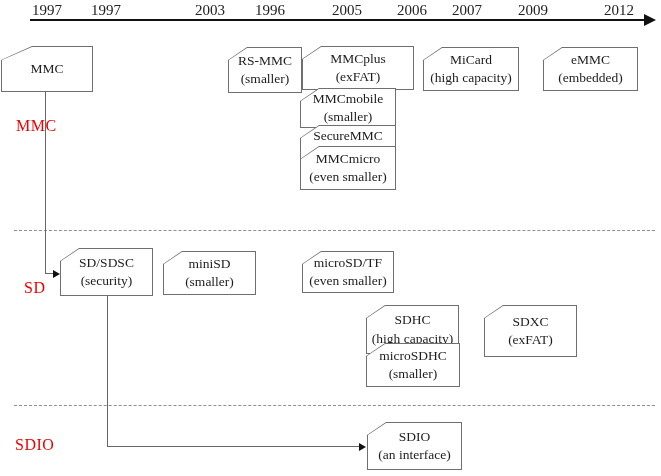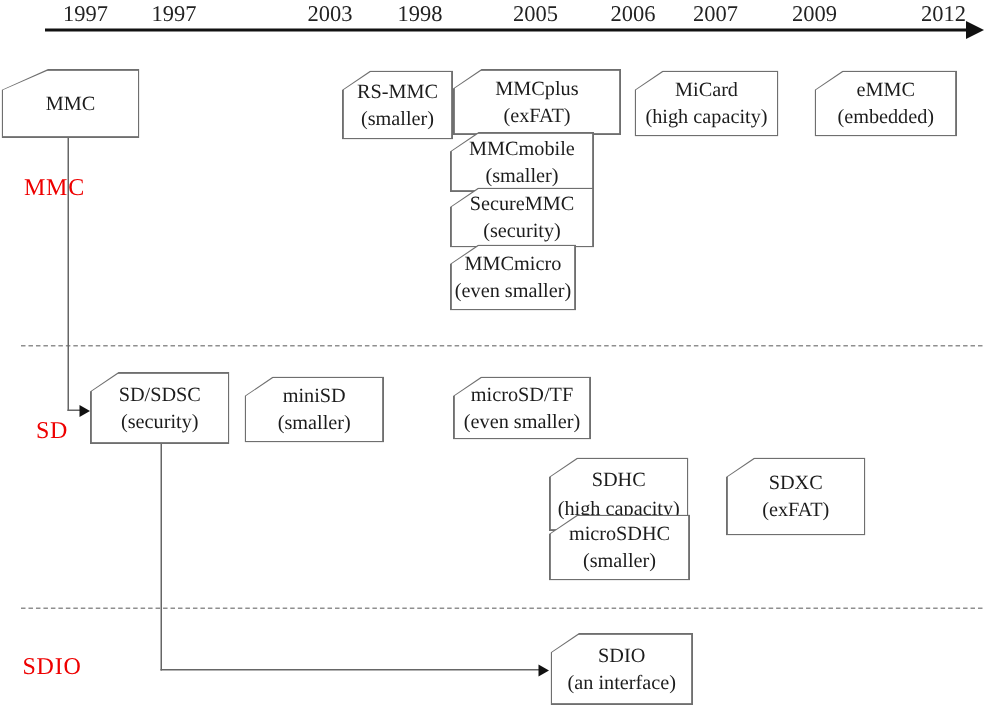--- a/index.html
+++ b/index.html
@@ -6,21 +6,21 @@
   .canvas {
     position:relative; width:661px; height:476px; background:#fff;
     font-family:"Liberation Serif", serif; color:#1c1c1c; overflow:hidden;
   }
 
   
   .tl-line { position:absolute; left:30px; top:19px; width:616px; height:2px; background:var(--timeline-axis,#111); }
   .tl-arrow { position:absolute; left:644px; top:14px; width:0; height:0;
     border-top:6px solid transparent; border-bottom:6px solid transparent;
     border-left:12px solid var(--timeline-axis,#111); }
-  .year { position:absolute; top:2px; width:50px; text-align:right; font-size:15px; color:#222; }
+  .year { position:absolute; top:2px; width:50px; text-align:center; font-size:15px; color:#222; }
 
   
   .divider { position:absolute; left:14px; width:641px; height:0; border-top:1px dashed #8f8f8f; }
 
   
   .section-label { position:absolute; font-size:16px; color:var(--section-label,#e00); letter-spacing:0.5px; }
 
   
   .cline { position:absolute; background:var(--connector,#666); }
   .cline.v { width:1px; }
@@ -44,21 +44,21 @@
 </head>
 <body>
 
 <div class="canvas">
 
   <div class="tl-line"></div>
   <div class="tl-arrow"></div>
   <span class="year" style="left:22px">1997</span>
   <span class="year" style="left:81px">1997</span>
   <span class="year" style="left:185px">2003</span>
-  <span class="year" style="left:245px">1998</span>
+  <span class="year" style="left:245px">1996</span>
   <span class="year" style="left:322px">2005</span>
   <span class="year" style="left:387px">2006</span>
   <span class="year" style="left:442px">2007</span>
   <span class="year" style="left:508px">2009</span>
   <span class="year" style="left:594px">2012</span>
 
   <div class="divider" style="top:230px"></div>
   <div class="divider" style="top:405px"></div>
 
   <span class="section-label" style="left:16px;top:117px">MMC</span>
@@ -110,21 +110,21 @@
 
   <div class="node" style="left:300px;top:125px;width:96px;height:40px">
     <div class="nb"></div>
     <div class="nf"></div>
     <div class="nt">
       <span>SecureMMC</span>
       <span>(security)</span>
     </div>
   </div>
 
-  <div class="node" style="left:300px;top:163px;width:84px;height:44px">
+  <div class="node" style="left:300px;top:146px;width:96px;height:44px">
     <div class="nb"></div>
     <div class="nf"></div>
     <div class="nt">
       <span>MMCmicro</span>
       <span>(even smaller)</span>
     </div>
   </div>
 
   <div class="node" style="left:423px;top:47px;width:96px;height:44px">
     <div class="nb"></div>

